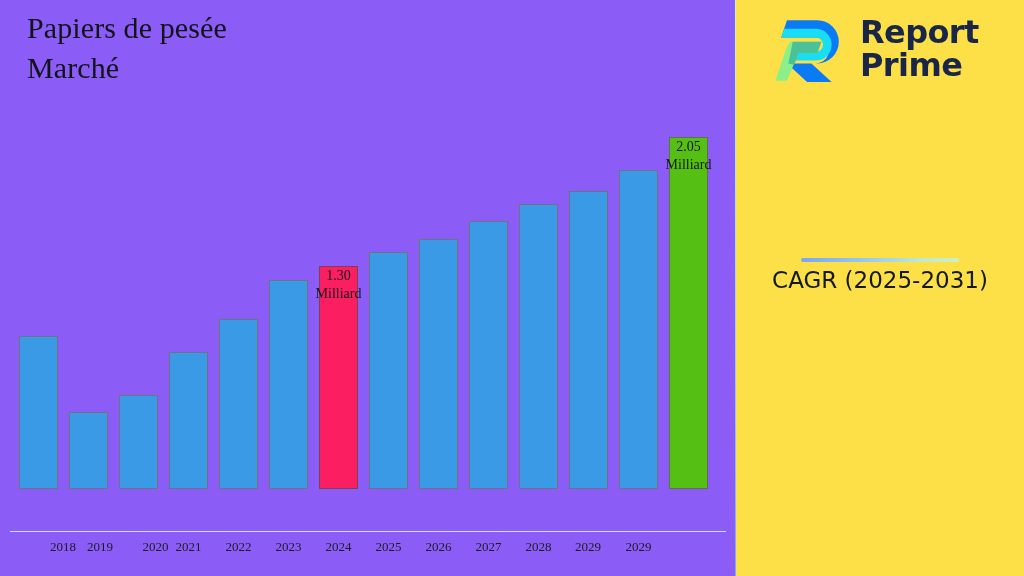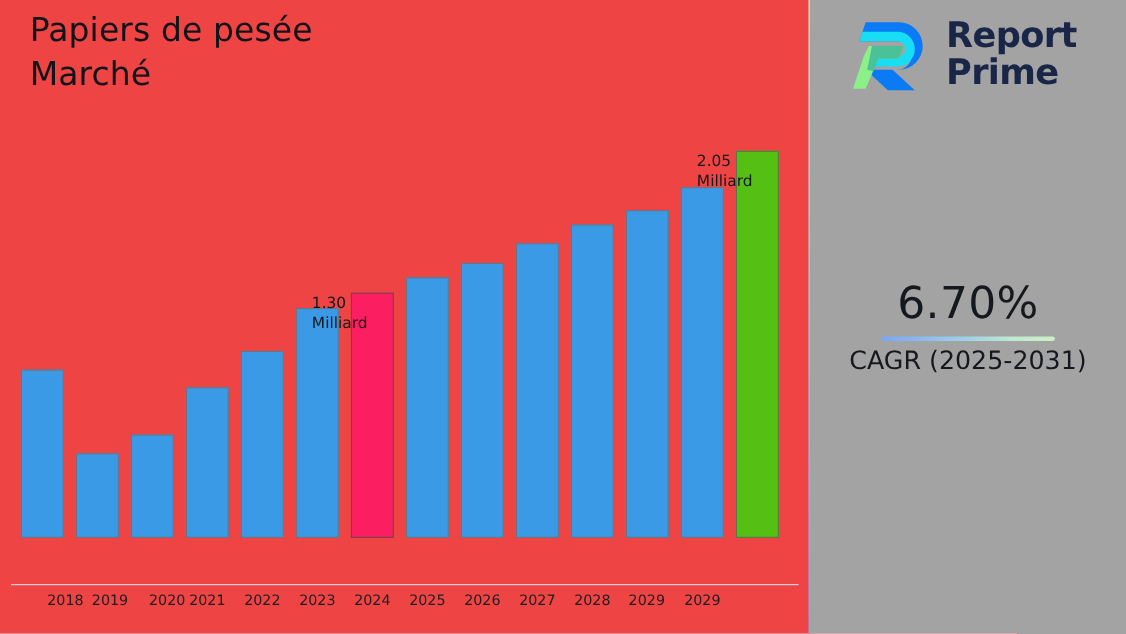--- a/index.html
+++ b/index.html
@@ -19,21 +19,22 @@
     inset: 0;
     display: flex;
   }
 
   
   .chart-panel {
     position: relative;
     width: 736px;
     height: 576px;
     flex: 0 0 736px;
-    background: #ef4444;
+    background: #8b5cf6;
+    font-family: Liberation Serif, serif;
   }
 
   .chart-title {
     position: absolute;
     left: 27px;
     top: 8px;
     width: 640px;
     font-size: 30px;
     line-height: 40px;
     color: #111418;
@@ -66,21 +67,21 @@
     box-sizing: border-box;
     border: 1px solid #6b7480;
     background: #3b9ae5;
   }
   .bar.pink   { background: #fb1e60; border-color: #7a4054; }
   .bar.green  { background: #56bf14; border-color: #5c7346; }
 
   .bar-label {
     position: absolute;
     width: 110px;
-    text-align: left;
+    text-align: center;
     font-size: 14px;
     line-height: 18px;
     color: #15181c;
     white-space: pre-line;
   }
 
   .x-tick {
     position: absolute;
     top: 538px;
     width: 60px;
@@ -98,21 +99,21 @@
     width: 3px;
     height: 576px;
     background: linear-gradient(to bottom, #c8f5c4 0%, #aeead8 22%, #9bdcec 45%, #8fc4f7 70%, #7ea6fb 100%);
   }
 
   
   .side-panel {
     position: relative;
     flex: 1 1 auto;
     height: 576px;
-    background: #a3a3a3;
+    background: #fde047;
   }
 
   .brand {
     position: absolute;
     left: 38px;
     top: 12px;
     display: flex;
     align-items: center;
     gap: 14px;
   }
@@ -227,18 +228,17 @@
           <path d="M22 40 H66 L60 56 H34 L18 94 H2 L16 52 Z" fill="#8bf08a"></path>
 
           <path d="M26 40 H66 L60 56 H34 L28 72 L20 70 Z" fill="#3fb89a" opacity="0.85"></path>
         </svg>
       </div>
       <div class="brand-text">Report
 Prime</div>
     </div>
 
     <div class="cagr-block">
-      <div class="cagr-value">6.70%</div>
       <div class="cagr-rule"></div>
       <div class="cagr-caption">CAGR (2025-2031)</div>
     </div>
   </div>
 </div>
 
 </body></html>

